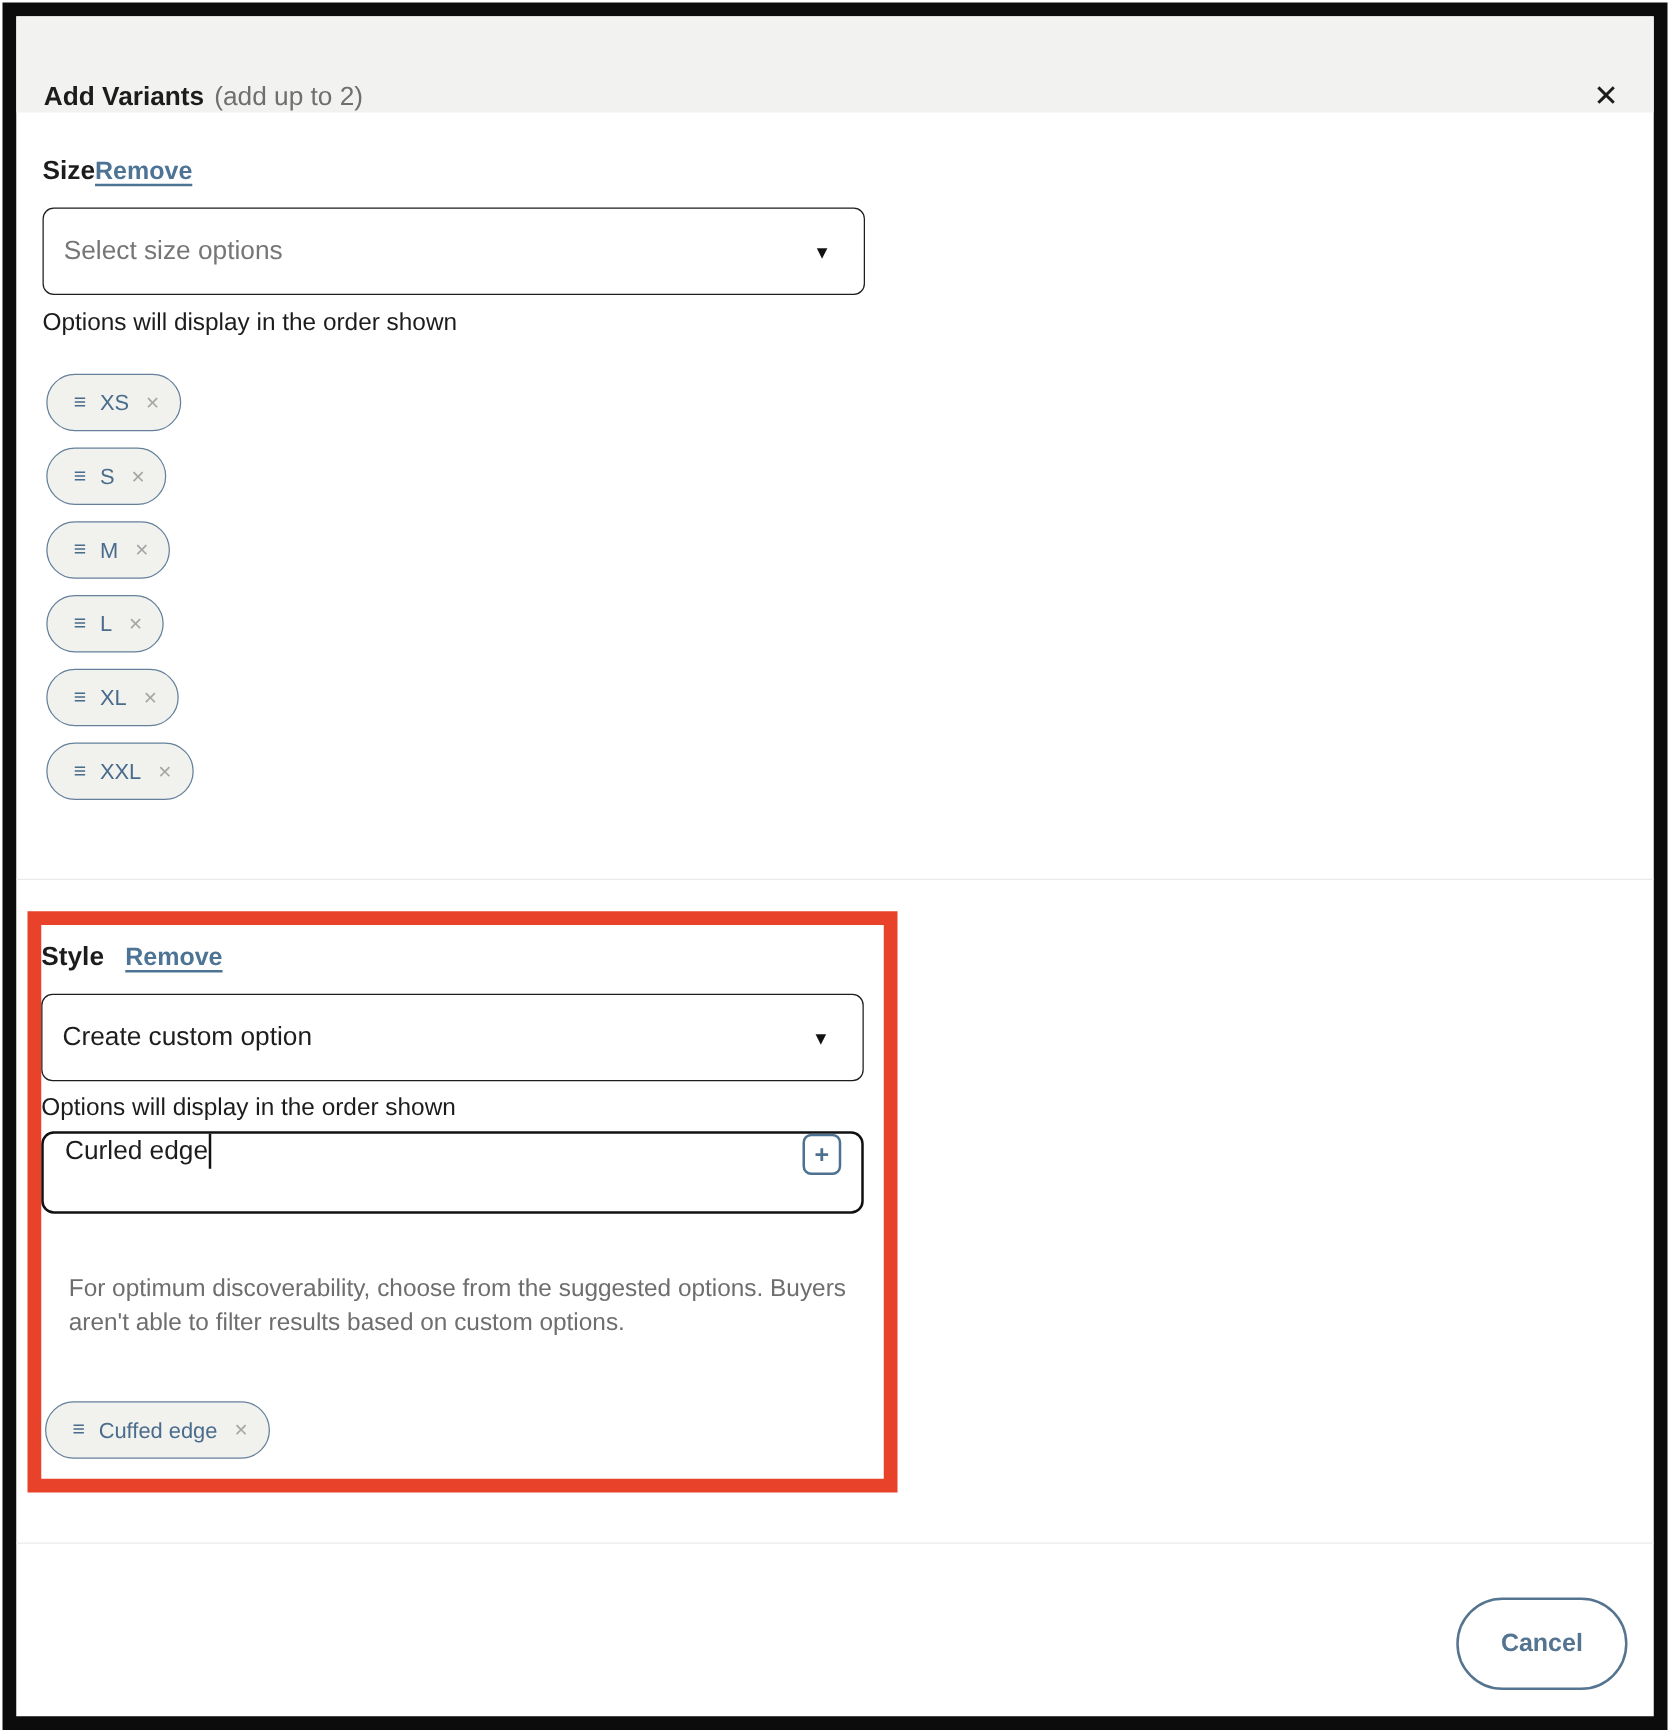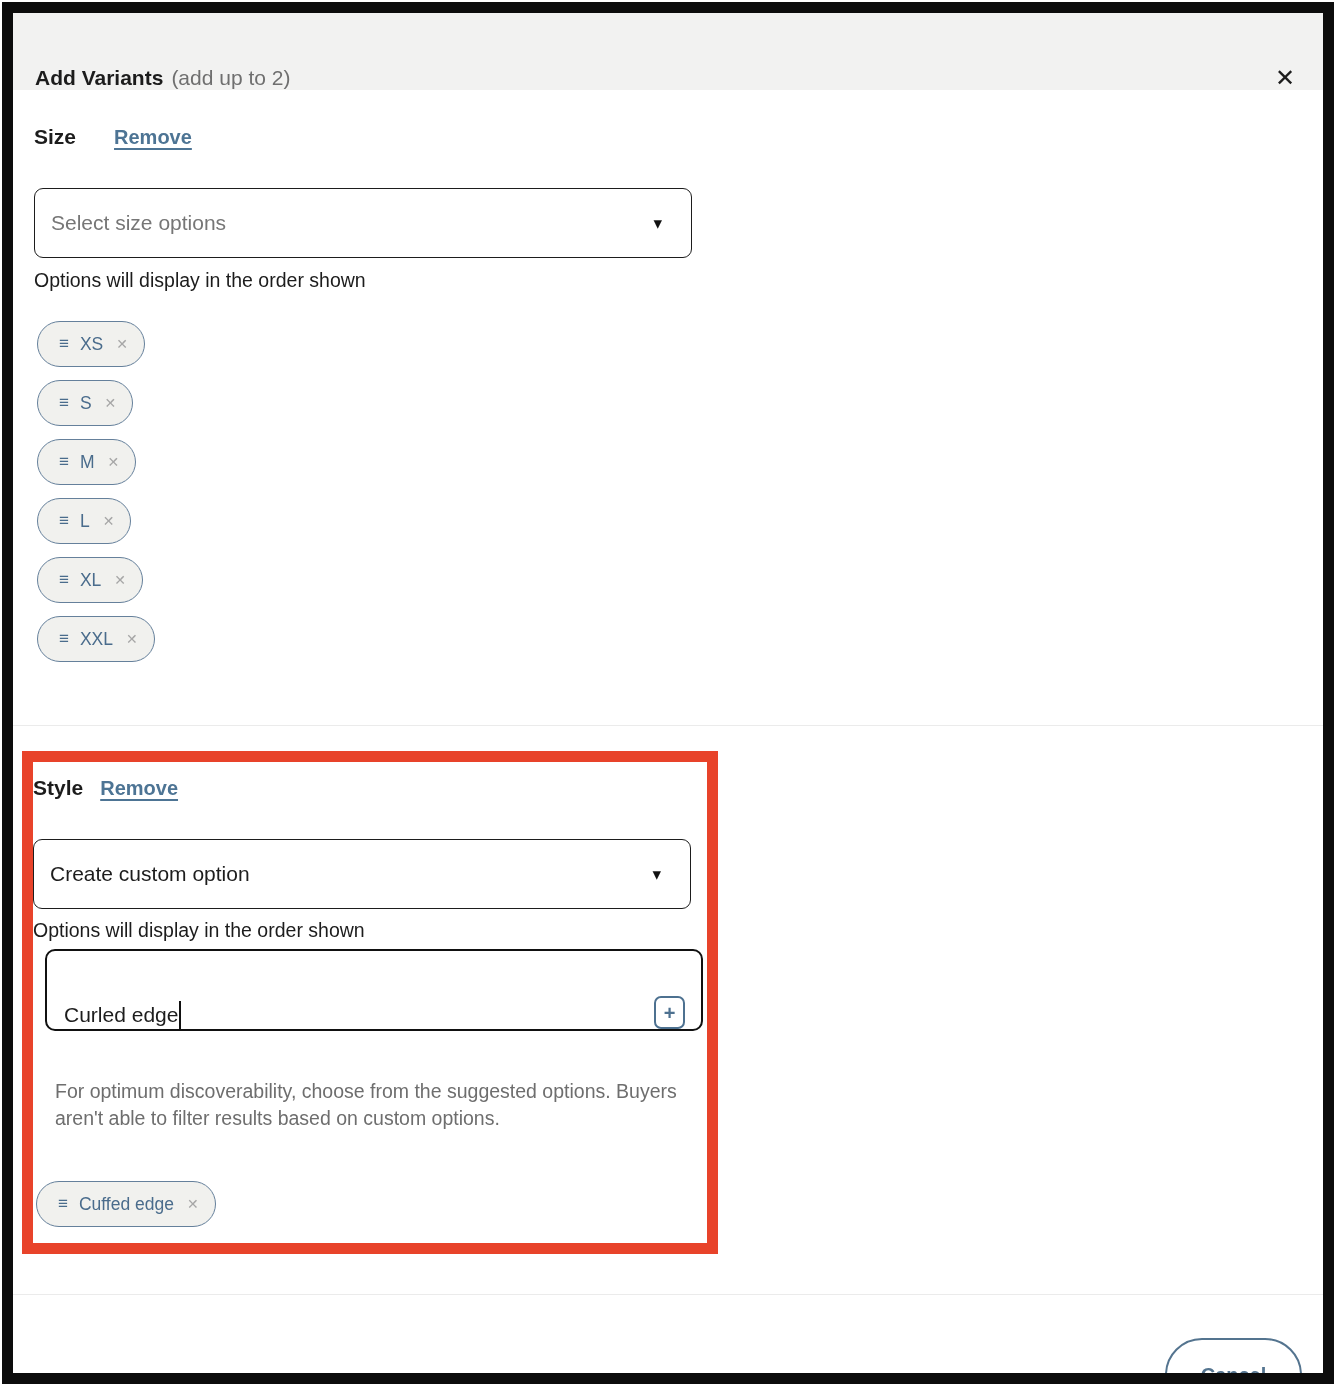--- a/index.html
+++ b/index.html
@@ -8,44 +8,44 @@
          border:11px solid #0c0c0c;background:#fff;overflow:hidden;}
   
   .modal-header{height:77px;background:#f2f2f1;display:flex;align-items:flex-end;justify-content:space-between;
                 padding:17px 28px 0 22px;box-sizing:border-box;}
   .title-wrap{display:flex;align-items:baseline;gap:8px;}
   .modal-title{font-size:21px;font-weight:bold;color:#1c1c1c;}
   .modal-subtitle{font-size:21px;font-weight:400;color:#6f6f6f;}
   .close-btn{font-size:24px;color:#1c1c1c;font-weight:300;line-height:1;cursor:pointer;margin-top:2px;}
   
   .modal-body{padding:0 21px;}
-  .section-head{display:flex;align-items:baseline;gap:38px;margin-top:35px;}
+  .section-head{display:flex;align-items:baseline;margin-top:35px;}
   .section-title{font-size:21px;font-weight:bold;color:#1c1c1c;}
   .remove-link{font-size:20px;font-weight:bold;color:#4d7494;text-decoration:underline;text-underline-offset:4px;cursor:pointer;}
-  .selectbox{margin-top:39px;width:658px;height:70px;box-sizing:border-box;border:1.5px solid #1d1d1d;border-radius:9px;
+  .selectbox{margin-top:17px;width:658px;height:70px;box-sizing:border-box;border:1.5px solid #1d1d1d;border-radius:9px;
              display:flex;align-items:center;justify-content:space-between;padding:0 29px 0 16px;background:#fff;cursor:pointer;}
   .selectbox .placeholder{font-size:21px;color:#767676;}
   .selectbox .value{font-size:21px;color:#1d1d1d;}
   .caret{font-size:17px;color:#111;}
   .order-note{margin-top:11px;font-size:19.5px;color:#1c1c1c;}
   .pill-list{margin-top:29px;display:flex;flex-direction:column;align-items:flex-start;gap:13px;margin-left:3px;}
   .pill{display:inline-flex;align-items:center;gap:11px;height:46px;padding:0 16px 0 21px;background:#f1f1ee;
         border:1px solid #65809b;border-radius:23px;color:#4a6c8c;font-size:17.5px;cursor:pointer;box-sizing:border-box;}
   .drag{font-size:17px;color:#4a6c8c;cursor:grab;}
   .pill-x{font-size:14px;color:#a6a6a6;margin-left:2px;cursor:pointer;}
   .divider{border:none;border-top:1px solid #ebebeb;margin:63px -21px 0 -21px;}
   .divider.footer-div{margin-top:40px;}
   
   .highlight-box{margin-top:25px;margin-left:-12px;width:696px;box-sizing:border-box;border:11px solid #e8432a;
                  padding:13px 11px 16px 0;background:#fff;}
   .highlight-box .section-head{margin-top:1px;gap:17px;text-align:right;}
   .highlight-box .selectbox{gap:24px;}
   .highlight-box .order-note{margin-top:10px;}
-  .custom-input{margin-top:7px;width:658px;height:82px;box-sizing:border-box;border:2.5px solid #111;border-radius:10px;
-                display:flex;align-items:flex-end;justify-content:space-between;padding:0 16px 0 17px;cursor:text;margin-left:12px;}
+  .custom-input{margin-top:7px;width:658px;height:66px;box-sizing:border-box;border:2.5px solid #111;border-radius:10px;
+                display:flex;align-items:flex-start;justify-content:space-between;padding:0 16px 0 17px;cursor:text;}
   .input-text{font-size:21px;color:#1d1d1d;display:flex;align-items:center;}
   .text-cursor{display:inline-block;width:2px;height:28px;background:#111;margin-left:1px;}
   .add-btn{width:31px;height:33px;box-sizing:border-box;border:2px solid #4d7190;border-radius:7px;color:#4d7190;
            font-size:20px;font-weight:bold;display:flex;align-items:center;justify-content:center;background:#fff;cursor:pointer;line-height:1;}
   .helper-text{margin:47px 0 0 22px;width:625px;font-size:19.5px;line-height:27px;color:#6e6e6e;}
   .highlight-box .pill-list{margin-top:49px;}
   
   .modal-footer{display:flex;justify-content:flex-end;gap:49px;padding:43px 21px 0 0;align-items:flex-end;}
   .btn{border-radius:38px;font-size:20px;font-weight:bold;display:flex;align-items:center;justify-content:center;cursor:pointer;box-sizing:border-box;}
   .btn.cancel{width:137px;height:74px;background:#fff;border:2.5px solid #54748f;color:#54748f;}

